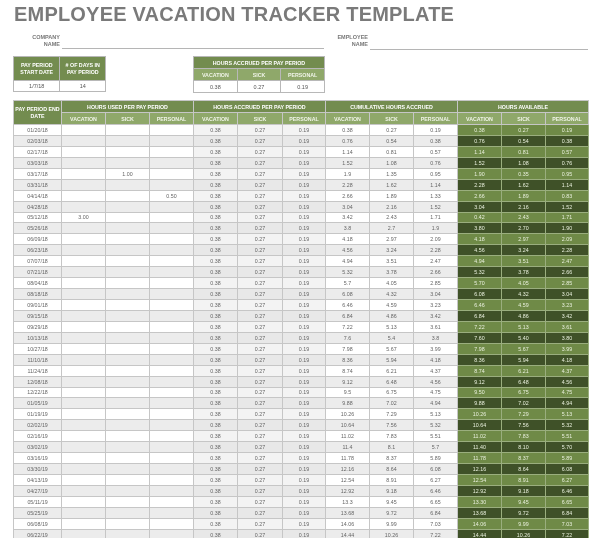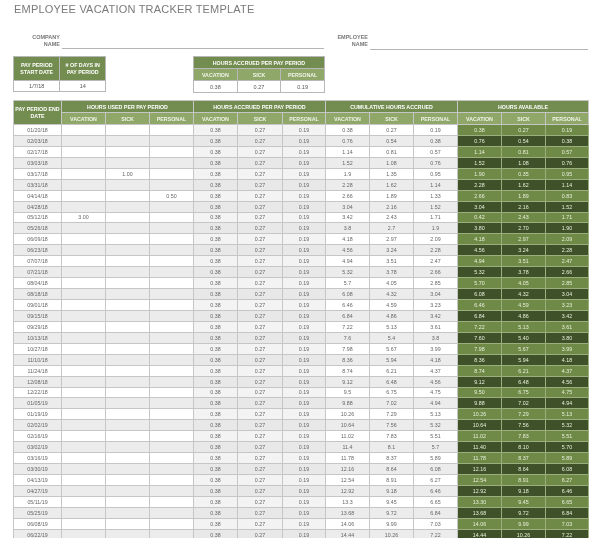--- a/index.html
+++ b/index.html
@@ -1,17 +1,17 @@
 <!DOCTYPE html>
 <html><head>
 <meta charset="utf-8">
 <style>
   * { box-sizing: border-box; margin: 0; padding: 0; }
   body { width: 601px; height: 538px; overflow: hidden; background: #ffffff; font-family: "Liberation Sans", sans-serif; color: #555; position: relative; }
-  .title { position: absolute; left: 14px; top: 3px; font-size: 11px; font-weight: normal; color: #7a7a7a; letter-spacing: 0.2px; }
+  .title { position: absolute; left: 14px; top: 3px; font-size: 20px; font-weight: bold; color: #7a7a7a; letter-spacing: 0.2px; }
   .lbl { position: absolute; font-size: 5.5px; color: #777; text-align: right; line-height: 7px; font-weight: bold; }
   .line { position: absolute; height: 1px; background: #b5b5b5; }
   .box { position: absolute; border-collapse: collapse; }
   .box td { border: 1px solid #b8b8b8; text-align: center; font-size: 5.5px; height: 11px; color: #555; }
   .hd { background: #738c4f; color: #fff !important; font-weight: bold; font-size: 5.3px !important; }
   .sub { background: #8fa86a; color: #f0f4e8 !important; font-weight: bold; font-size: 5.3px !important; }
   table.main { position: absolute; left: 13px; top: 100px; border-collapse: collapse; table-layout: fixed; }
   table.main td { border: 1px solid #c6c6c6; text-align: center; font-size: 5.3px; height: 10.95px; padding: 0; overflow: hidden; white-space: nowrap; color: #666; }
   table.main tr.odd td.w { background: #ffffff; }
   table.main tr.even td.w { background: #ececec; }

